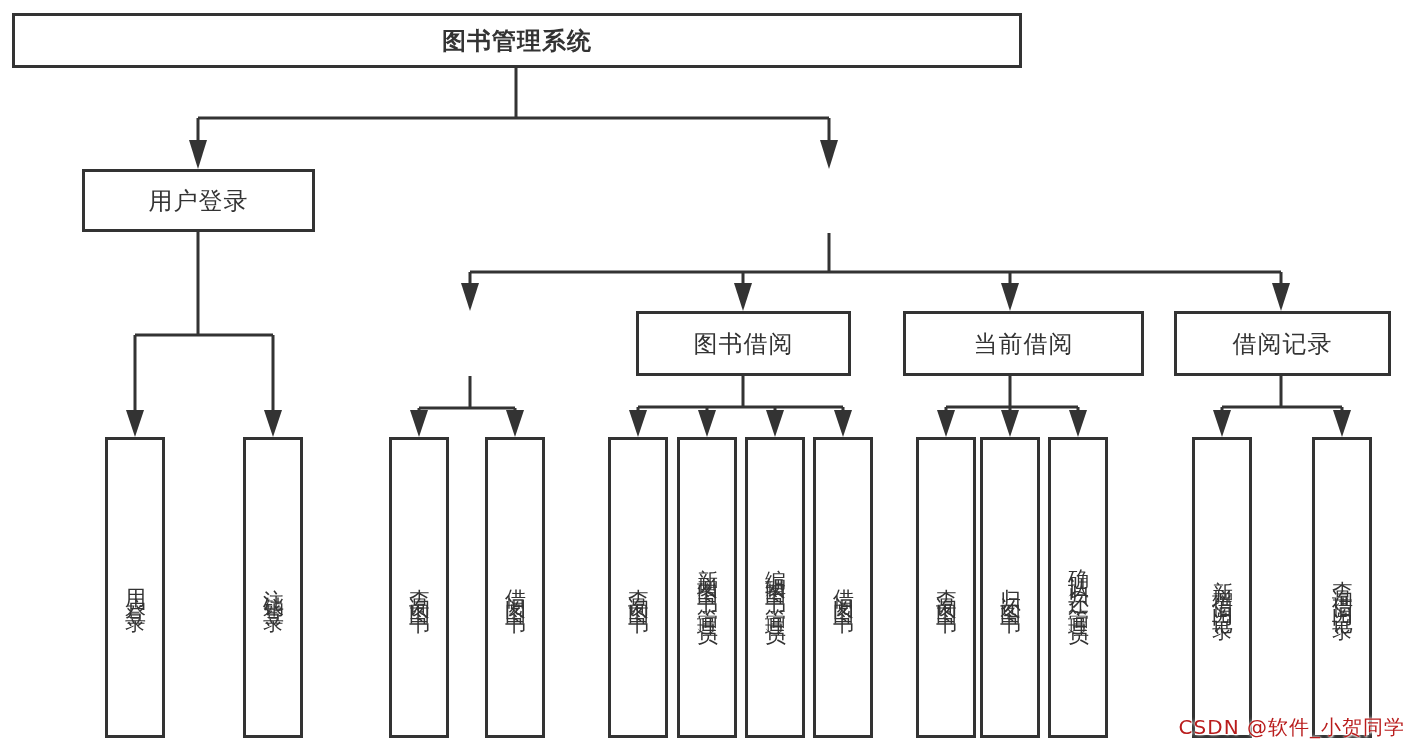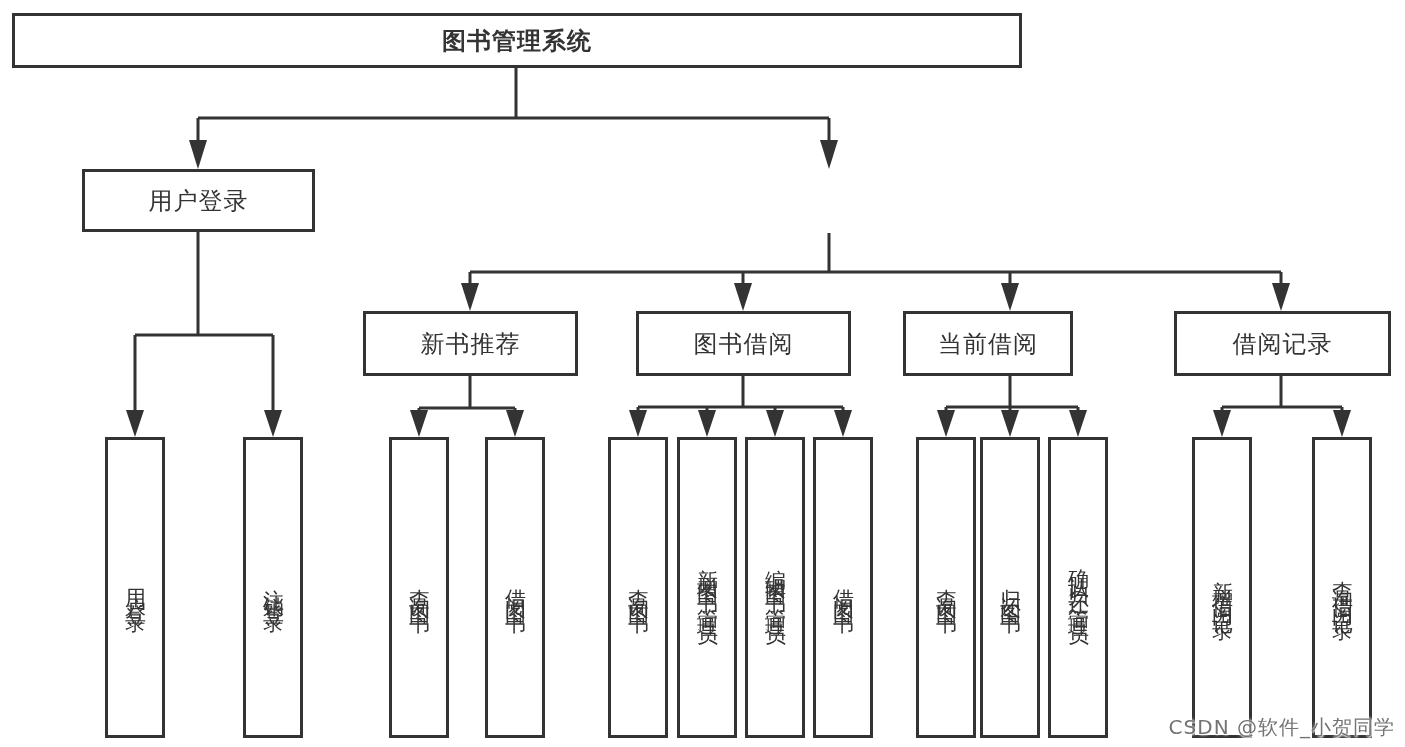--- a/index.html
+++ b/index.html
@@ -49,24 +49,24 @@
     text-orientation: mixed;
     font-size: 21px;
     letter-spacing: 8px;
     line-height: 1;
     white-space: nowrap;
   }
 
   .watermark {
     position: absolute;
     top: 714px;
-    right: 10px;
+    right: 0;
     z-index: 3;
     font-size: 20px;
-    color: #737373;
+    color: #b91c1c;
     letter-spacing: 1px;
     white-space: nowrap;
     text-shadow: 0 0 2px #ffffff, 0 0 4px #ffffff, 1px 1px 2px #ffffff;
   }
 </style>
 </head>
 <body>
 
 <div class="canvas">
 
@@ -107,23 +107,22 @@
       <polygon points="1069,410 1087,410 1078,437"></polygon>
       <polygon points="1213,410 1231,410 1222,437"></polygon>
       <polygon points="1333,410 1351,410 1342,437"></polygon>
     </g>
   </svg>
 
   <div class="node hnode" style="left:12px; top:13px; width:1010px; height:55px;font-weight:bold;">图书管理系统</div>
 
   <div class="node hnode" style="left:82px; top:169px; width:233px; height:63px;">用户登录</div>
 
-  <div class="node hnode" style="left:363px; top:311px; width:215px; height:65px;">新书推荐</div>
   <div class="node hnode" style="left:636px; top:311px; width:215px; height:65px;">图书借阅</div>
-  <div class="node hnode" style="left:903px; top:311px; width:170px; height:65px;">当前借阅</div>
+  <div class="node hnode" style="left:903px; top:311px; width:241px; height:65px;">当前借阅</div>
   <div class="node hnode" style="left:1174px; top:311px; width:217px; height:65px;">借阅记录</div>
 
   <div class="node leaf" style="left:105px;">
     <span class="vtext">用户登录</span>
   </div>
   <div class="node leaf" style="left:243px;">
     <span class="vtext">注销登录</span>
   </div>
 
   <div class="node leaf" style="left:389px;">

